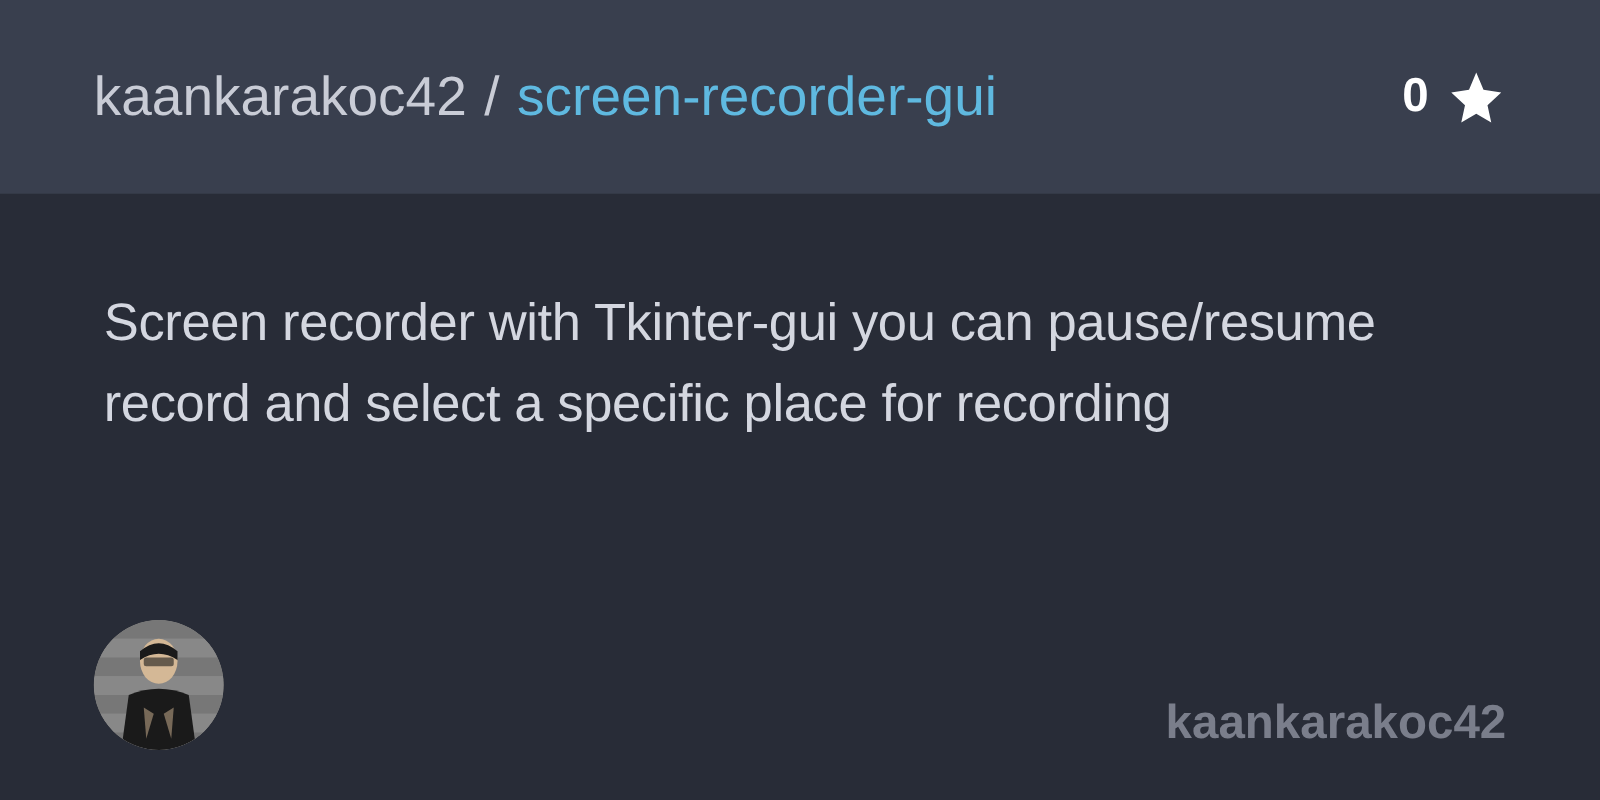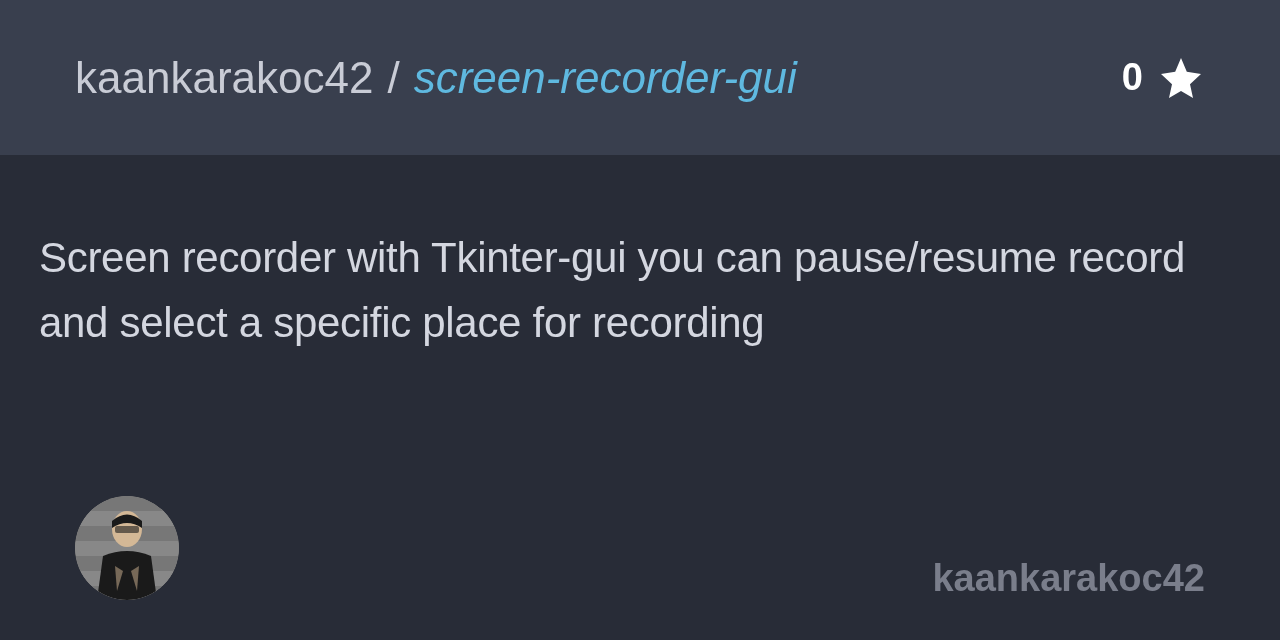--- a/index.html
+++ b/index.html
@@ -30,39 +30,38 @@
       gap: 14px;
     }
     .owner-name {
       color: #c9ccd6;
     }
     .separator {
       color: #c9ccd6;
     }
     .repo-name {
       color: #5fb9e0;
-      font-style: italic;
     }
     .star-section {
       display: flex;
       align-items: center;
       gap: 14px;
     }
     .star-count {
       color: #ffffff;
       font-size: 38px;
       font-weight: 700;
     }
     .star-icon {
       width: 48px;
       height: 48px;
       fill: #ffffff;
     }
     .content {
-      padding: 70px 75px 0 39px;
+      padding: 70px 75px 0 83px;
     }
     .description {
       color: #d4d7e0;
       font-size: 42px;
       line-height: 1.55;
       font-weight: 400;
       letter-spacing: -0.3px;
     }
     .footer {
       position: absolute;

